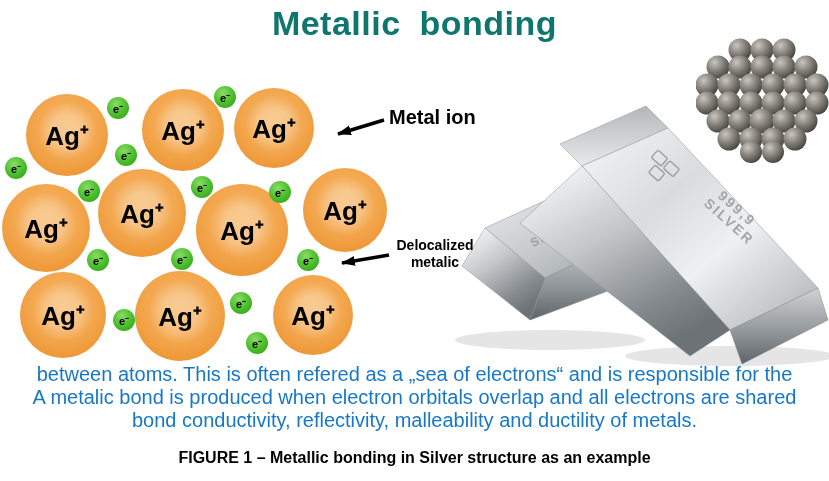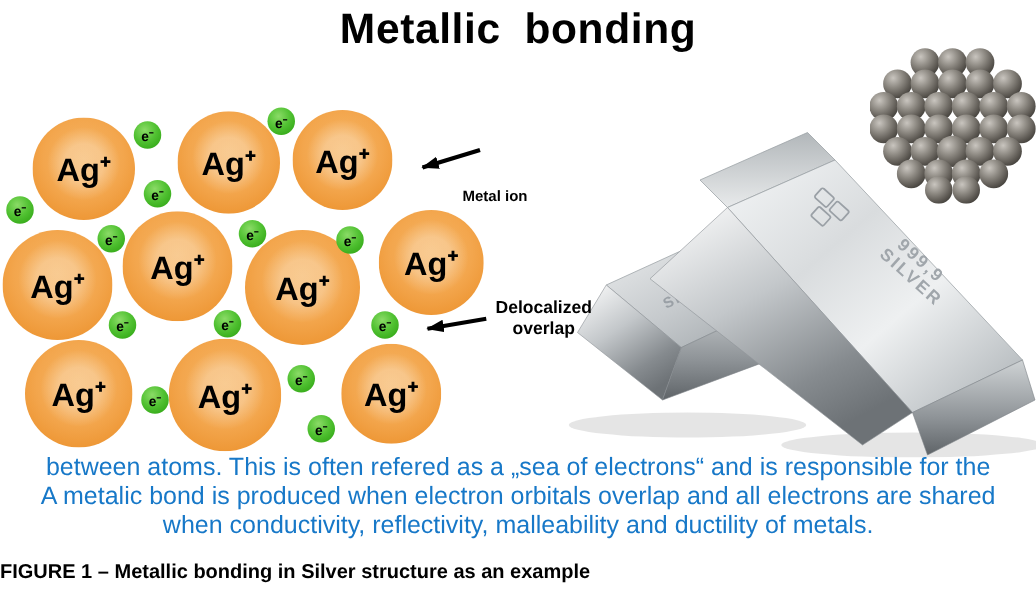--- a/index.html
+++ b/index.html
@@ -2,53 +2,53 @@
 <html><head>
 <meta charset="utf-8">
 <style>
   html,body{margin:0;padding:0;background:#fff;}
   .page{
     position:relative;width:829px;height:481px;background:#ffffff;overflow:hidden;
     font-family:"Liberation Sans",sans-serif;
   }
   .title{
     position:absolute;top:4px;left:0;width:100%;text-align:center;
-    font-size:34px;font-weight:bold;color:#000000;letter-spacing:.5px;word-spacing:9px;
+    font-size:34px;font-weight:bold;color:#0f766e;letter-spacing:.5px;word-spacing:9px;
     margin:0;
   }
   
   .diagram{position:absolute;left:0;top:56px;width:480px;height:310px;}
   .ion{
     position:absolute;border-radius:50%;
     background:
       radial-gradient(circle at 50% 45%, rgba(255,255,255,.28) 0 26%, rgba(255,255,255,0) 48%),
       radial-gradient(circle at 50% 40%, #f6b768 0%, #f3a64d 50%, #ee9837 76%, #e08420 100%);
     display:flex;align-items:center;justify-content:center;
   }
   .ion-label{font-size:26px;font-weight:bold;color:#000;}
   .electron{
     position:absolute;width:22px;height:22px;border-radius:50%;
     background:radial-gradient(circle at 40% 32%, #8bdb67 0%, #52c233 45%, #3aae1d 76%, #2a8f15 100%);
     display:flex;align-items:center;justify-content:center;z-index:3;
   }
   .electron-label{font-size:11px;font-weight:bold;color:#000;}
   .callout{position:absolute;color:#000;font-weight:bold;z-index:4;}
-  .metal-ion-label{left:370px;top:50px;font-size:12px;margin-top:44px;}
+  .metal-ion-label{left:389px;top:50px;font-size:20px;}
   .delocalized-label{left:386px;top:181px;width:98px;font-size:14px;line-height:17px;text-align:center;}
   .arrow-layer{position:absolute;left:0;top:0;width:829px;height:481px;pointer-events:none;z-index:2;}
   
   .bars-svg{position:absolute;left:430px;top:98px;width:400px;height:268px;}
   .cluster-svg{position:absolute;left:696px;top:36px;width:133px;height:127px;}
   
   .paragraph{
     position:absolute;top:363px;left:0;width:100%;text-align:center;
     font-size:20px;line-height:23px;color:#1778c8;
   }
   .caption{
-    position:absolute;top:449px;left:0;width:100%;text-align:left;
+    position:absolute;top:449px;left:0;width:100%;text-align:center;
     font-size:16px;font-weight:bold;color:#000;
   }
 </style>
 </head>
 <body>
 
 <div class="page">
 
   <h1 class="title">Metallic bonding</h1>
 
@@ -121,21 +121,21 @@
         <span class="electron-label">e⁻</span>
       </div>
     <div class="electron" style="left:230px;top:236px">
         <span class="electron-label">e⁻</span>
       </div>
     <div class="electron" style="left:246px;top:276px">
         <span class="electron-label">e⁻</span>
       </div>
 
     <div class="callout metal-ion-label">Metal ion</div>
-    <div class="callout delocalized-label">Delocalized overlap</div>
+    <div class="callout delocalized-label">Delocalized metalic</div>
   </div>
 
   <svg class="arrow-layer" viewBox="0 0 829 481">
     <defs>
       <marker id="ah" markerUnits="userSpaceOnUse" markerWidth="15" markerHeight="12" refX="13" refY="5" orient="auto">
         <path d="M0,0 L14,5 L0,10 Z" fill="#000"></path>
       </marker>
     </defs>
     <line x1="384" y1="120" x2="338" y2="134" stroke="#000" stroke-width="3.4" marker-end="url(#ah)"></line>
     <line x1="389" y1="255" x2="342" y2="263" stroke="#000" stroke-width="3.4" marker-end="url(#ah)"></line>
@@ -242,18 +242,18 @@
         <circle cx="77" cy="103" r="11.5" fill="url(#sph)"></circle>
         <circle cx="99" cy="103" r="11.5" fill="url(#sph)"></circle>
       <circle cx="55" cy="116" r="11" fill="url(#sph)"></circle>
         <circle cx="77" cy="116" r="11" fill="url(#sph)"></circle>
     </g>
   </svg>
 
   <div class="paragraph">
     <div>between atoms. This is often refered as a „sea of electrons“ and is responsible for the</div>
     <div>A metalic bond is produced when electron orbitals overlap and all electrons are shared</div>
-    <div>when conductivity, reflectivity, malleability and ductility of metals.</div>
+    <div>bond conductivity, reflectivity, malleability and ductility of metals.</div>
   </div>
 
   <div class="caption">FIGURE 1 – Metallic bonding in Silver structure as an example</div>
 
 </div>
 
 </body></html>

